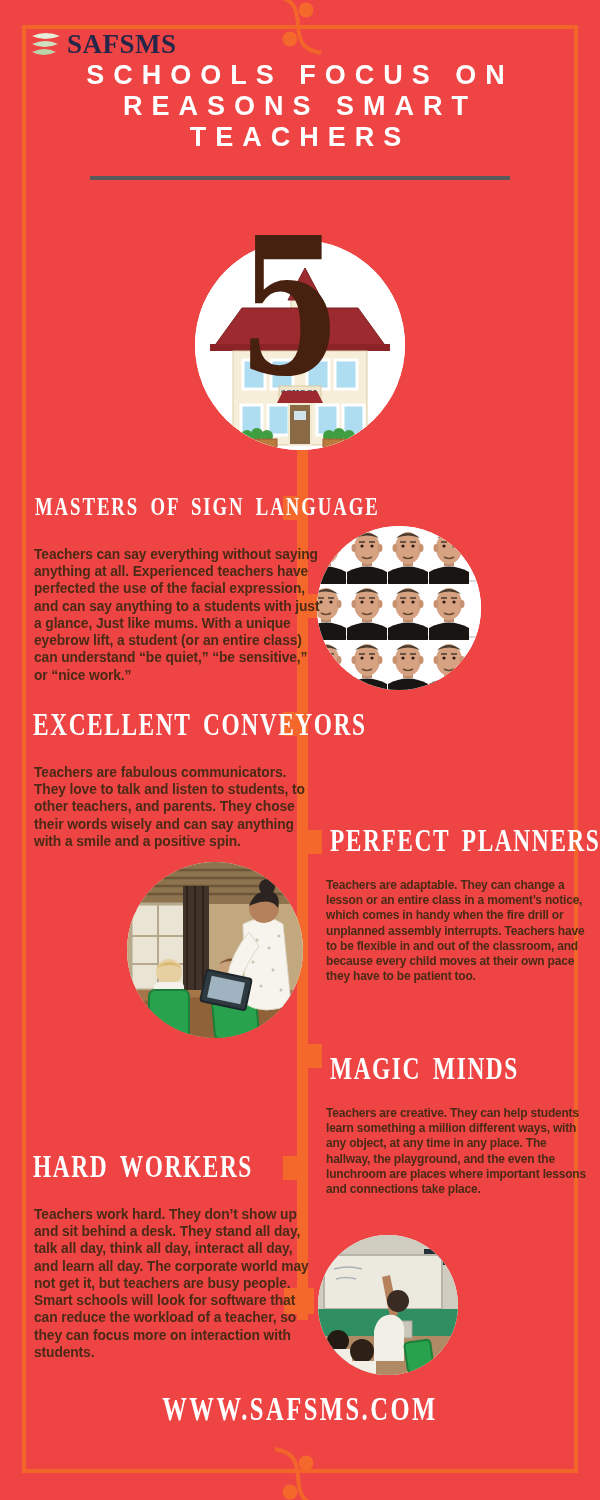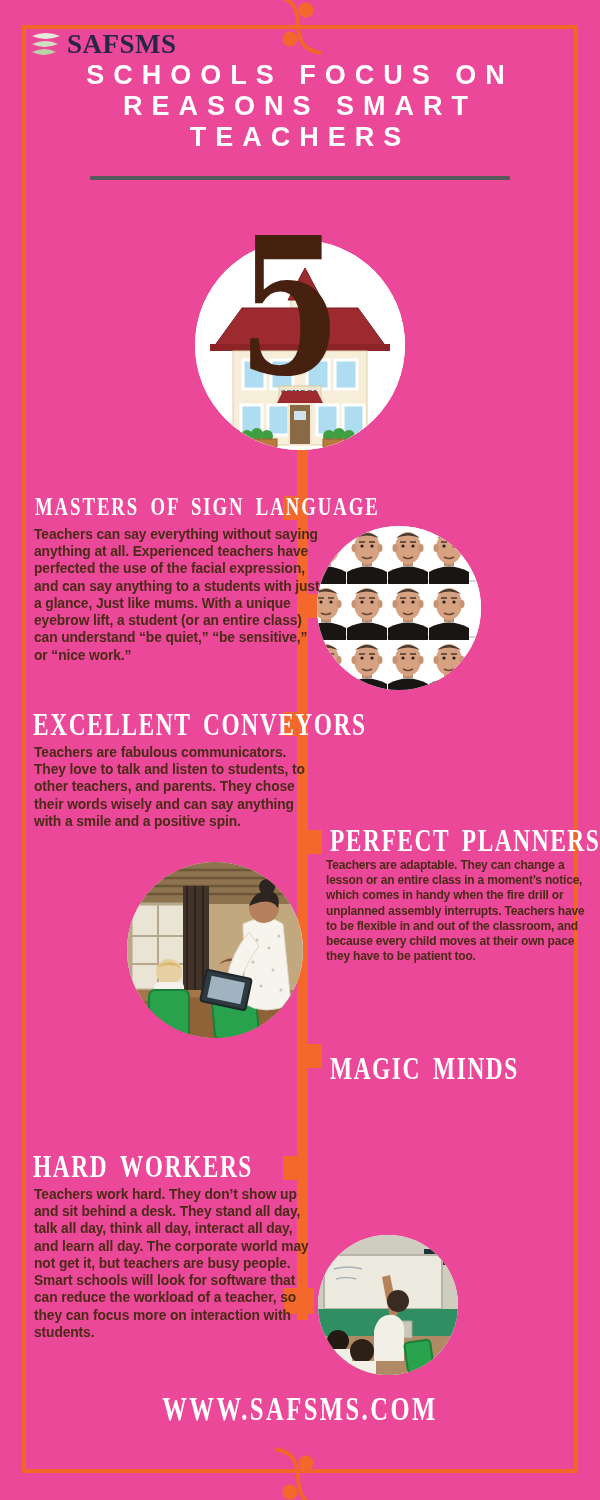--- a/index.html
+++ b/index.html
@@ -1,16 +1,16 @@
 <!DOCTYPE html>
 <html><head>
 <meta charset="utf-8">
 <style>
   html,body{margin:0;padding:0;background:#91E363;}
-  .canvas{position:relative;width:600px;height:1500px;background:#ec4899;overflow:hidden;
+  .canvas{position:relative;width:600px;height:1500px;background:#ef4444;overflow:hidden;
           font-family:"Liberation Sans",sans-serif;}
   .border-frame{position:absolute;left:22px;top:25px;width:548px;height:1440px;
                 border:4px solid #F2662A;}
   
   .logo{position:absolute;left:30px;top:27px;display:flex;align-items:center;gap:5px;z-index:5;}
   .logo-text{font-family:"Liberation Serif",serif;font-size:27px;font-weight:700;
              color:#262649;letter-spacing:0.5px;}
   
   .title{position:absolute;left:40px;top:60px;width:520px;text-align:center;color:#fff;
          font-weight:700;font-size:27px;letter-spacing:9px;line-height:31px;z-index:4;}
@@ -28,21 +28,21 @@
   .c-teacher{left:127px;top:862px;width:176px;height:176px;}
   .c-board{left:318px;top:1235px;width:140px;height:140px;}
   .hero-number{position:absolute;left:238px;top:212px;font-family:"DejaVu Serif",serif;
                font-weight:700;font-size:190px;line-height:1;color:#47210F;
                transform:scaleX(0.78);transform-origin:left top;z-index:6;}
   
   .h{position:absolute;color:#FFFFFF;font-family:"Liberation Serif",serif;font-weight:700;
      transform:scale(0.78,1.08);transform-origin:left top;white-space:nowrap;
      letter-spacing:2px;word-spacing:6px;font-size:30px;z-index:3;}
   .h.small{font-size:24px;letter-spacing:2.5px;}
-  .body-txt{position:absolute;color:#4B2A16;font-weight:700;z-index:3;}
+  .body-txt{position:absolute;color:#4B2A16;font-weight:700;z-index:3;margin-top:20px;}
   .body-left{width:286px;font-size:13.8px;line-height:1.25;letter-spacing:-0.1px;}
   .body-right{width:260px;font-size:12px;line-height:1.27;letter-spacing:-0.2px;}
   
   .footer-url{position:absolute;left:0;top:1390px;width:600px;text-align:center;color:#fff;
               font-family:"Liberation Serif",serif;font-weight:700;font-size:30px;
               letter-spacing:3px;transform:scale(0.82,1.1);transform-origin:center top;}
   .motif{position:absolute;width:62px;height:62px;}
   .motif.top{left:266px;top:-6px;}
   .motif.bottom{left:268px;top:1446px;transform:rotate(180deg);}
 </style>
@@ -211,20 +211,21 @@
       <circle cx="140" cy="25" r="8" fill="#2C2420"></circle>
       <rect x="76" y="112" width="46" height="32" rx="3" fill="#2F3A40" stroke="#1E262B" stroke-width="2" transform="rotate(12 99 128)"></rect>
       <rect x="82" y="117" width="34" height="22" fill="#9FB4C0" transform="rotate(12 99 128)"></rect>
     </svg>
   </div>
 
   <div class="h" style="left:330px;top:822px">PERFECT PLANNERS</div>
   <div class="body-txt body-right" style="left:326px;top:858px">Teachers are adaptable. They can change a lesson or an entire class in a moment’s notice, which comes in handy when the fire drill or unplanned assembly interrupts. Teachers have to be flexible in and out of the classroom, and because every child moves at their own pace they have to be patient too.</div>
 
   <div class="h" style="left:330px;top:1050px">MAGIC MINDS</div>
+  <div class="body-txt body-right" style="left:326px;top:1086px">Teachers are creative. They can help students learn something a million different ways, with any object, at any time in any place. The hallway, the playground, and the even the lunchroom are places where important lessons and connections take place.</div>
 
   <div class="h" style="left:33px;top:1148px">HARD WORKERS</div>
   <div class="body-txt body-left" style="left:34px;top:1186px">Teachers work hard. They don’t show up and sit behind a desk. They stand all day, talk all day, think all day, interact all day, and learn all day. The corporate world may not get it, but teachers are busy people.  Smart schools will look for software that can reduce the workload of a teacher, so they can focus more on interaction with students.</div>
 
   <div class="circle c-board">
     <svg width="140" height="140" viewBox="0 0 140 140">
       <rect width="140" height="140" fill="#CFCCC0"></rect>
       <rect x="106" y="14" width="26" height="16" fill="#223039"></rect>
       <rect x="6" y="20" width="118" height="54" fill="#ECEADF" stroke="#B8B5A8" stroke-width="2"></rect>
       <path d="M16,34 q14,-4 28,0 M18,44 q10,-3 20,0" stroke="#AAB2B8" stroke-width="1.5" fill="none"></path>

